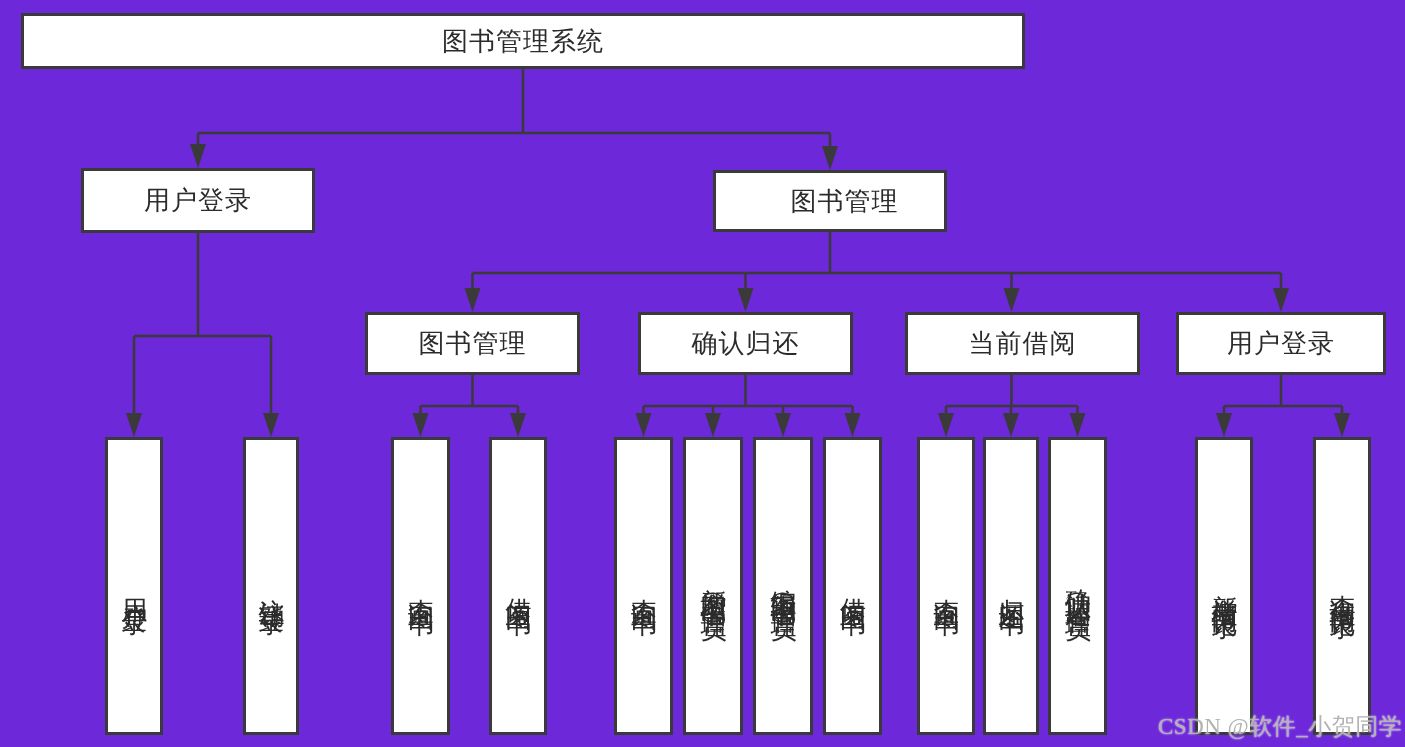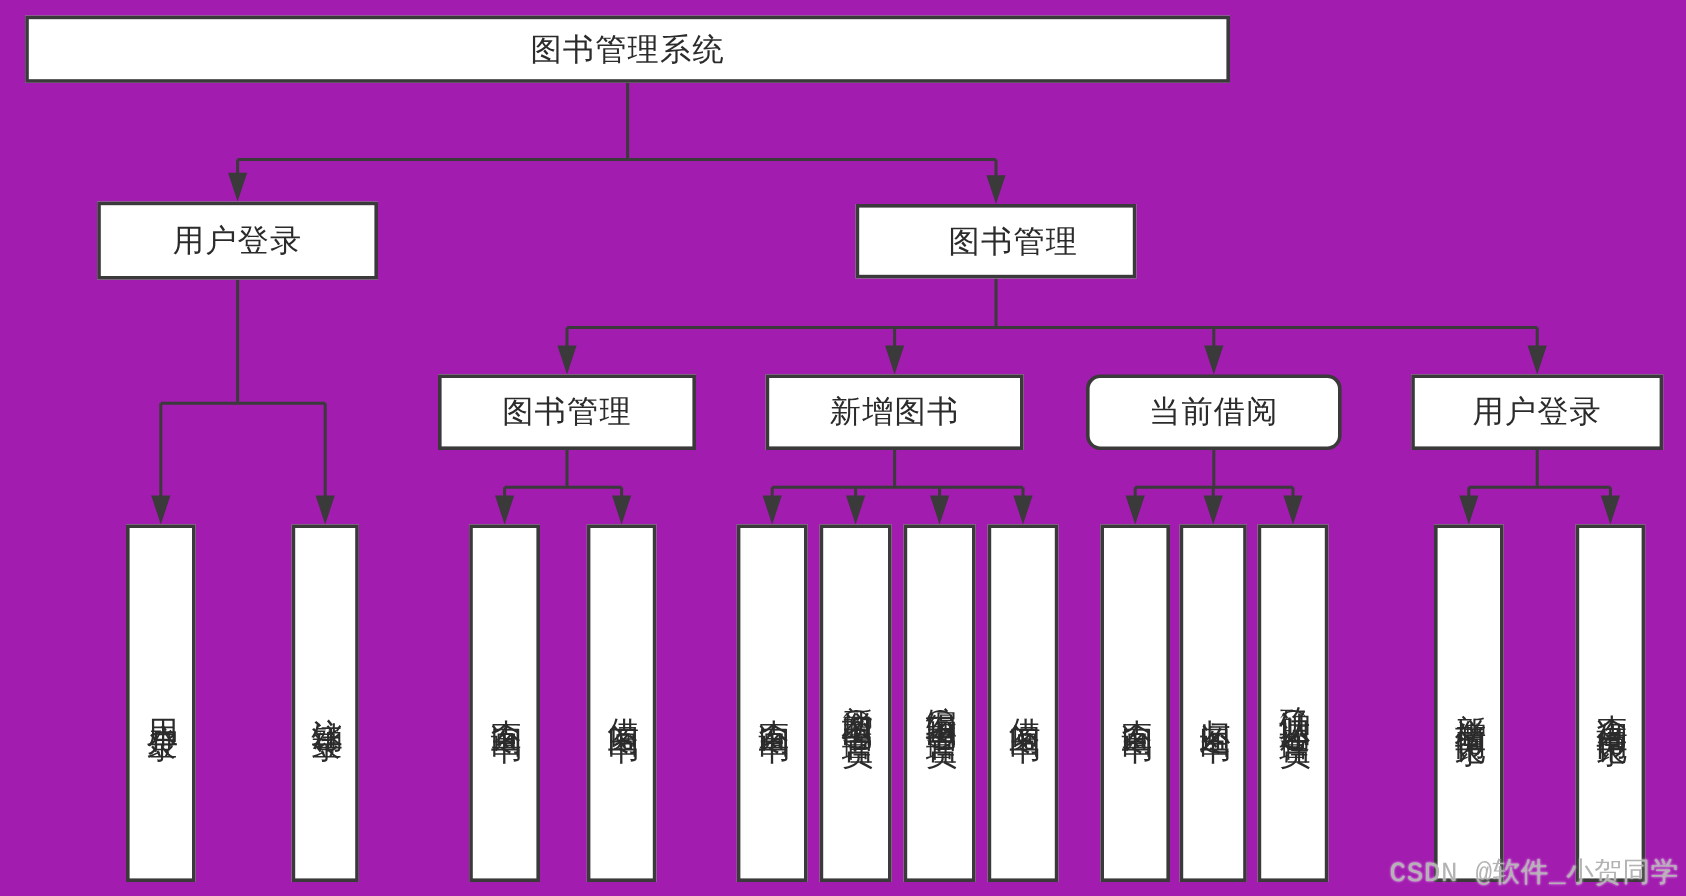--- a/index.html
+++ b/index.html
@@ -4,22 +4,22 @@
 <style>
   html, body {
     margin: 0;
     padding: 0;
     background: #ffffff;
   }
   .stage {
     position: relative;
     width: 1405px;
     height: 747px;
-    background: #a21caf;
-    font-family: Liberation Mono, monospace;
+    background: #6d28d9;
+    font-family: Liberation Serif, serif;
     overflow: hidden;
     text-align: right;
   }
   .wires {
     position: absolute;
     left: 0;
     top: 0;
     width: 1405px;
     height: 747px;
     pointer-events: none;
@@ -105,23 +105,23 @@
     <span>用户登录</span>
   </div>
   <div class="node" style="left:713px; top:170px; width:234px; height:62px;padding-left:29px;">
     <span>图书管理</span>
   </div>
 
   <div class="node" style="left:365px; top:312px; width:215px; height:63px;">
     <span>图书管理</span>
   </div>
   <div class="node" style="left:638px; top:312px; width:215px; height:63px;">
-    <span>新增图书</span>
+    <span>确认归还</span>
   </div>
-  <div class="node" style="left:905px; top:312px; width:213px; height:63px;border-radius:12px;">
+  <div class="node" style="left:905px; top:312px; width:235px; height:63px;">
     <span>当前借阅</span>
   </div>
   <div class="node" style="left:1176px; top:312px; width:210px; height:63px;">
     <span>用户登录</span>
   </div>
 
   <div class="node leaf" style="left:105px; top:437px; width:58px; height:298px;">
     <span class="vtext">用户登录</span>
   </div>
   <div class="node leaf" style="left:243px; top:437px; width:56px; height:298px;">

